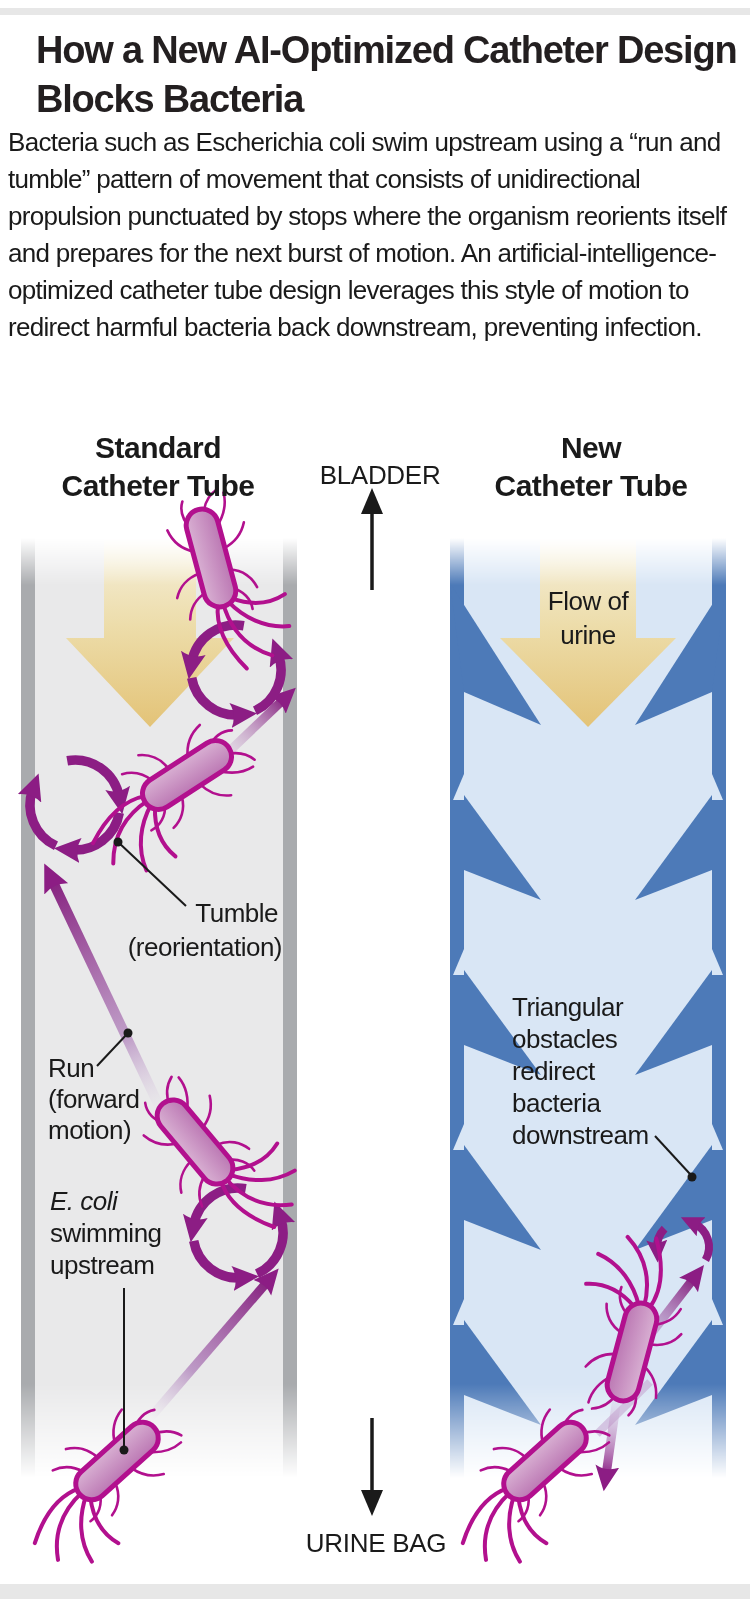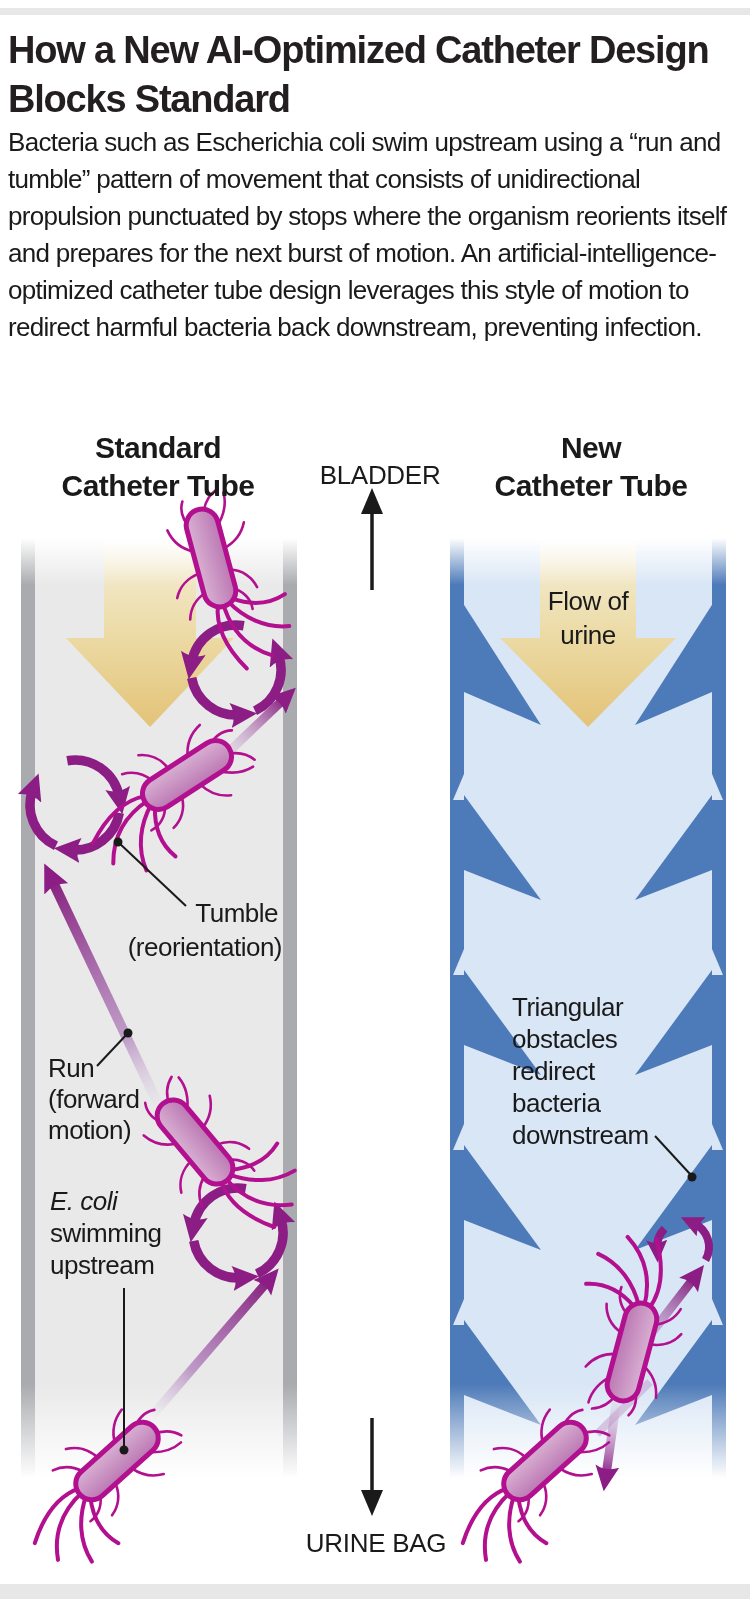--- a/index.html
+++ b/index.html
@@ -3,40 +3,40 @@
 <meta charset="utf-8">
 <style>
   html,body{margin:0;padding:0;background:#ffffff;}
   .page{position:relative;width:750px;height:1599px;background:#ffffff;overflow:hidden;
         font-family:"Liberation Sans",sans-serif;color:#1a1a1a;}
   .bar{position:absolute;left:0;width:750px;background:#e7e7e7;}
   .bar.top{top:8px;height:7px;}
   .bar.bottom{top:1584px;height:15px;}
   h1.title{position:absolute;left:8px;top:26px;margin:0;font-size:38px;line-height:49px;
            font-weight:bold;letter-spacing:-1.2px;color:#231f20;}
-  h1.title span{display:block;}
+  h1.title span{display:block;margin-left:28px;}
   p.intro{position:absolute;left:8px;top:124px;width:722px;margin:0;font-size:26px;
           line-height:37px;letter-spacing:-0.7px;color:#1a1a1a;}
   p.intro .it{}
   svg.diagram{position:absolute;left:0;top:420px;}
   svg text{font-family:"Liberation Sans",sans-serif;fill:#1a1a1a;}
   .hdr{font-size:30px;font-weight:bold;letter-spacing:-0.5px;}
   .caps{font-size:26px;letter-spacing:-0.3px;}
   .lbl{font-size:26px;letter-spacing:-0.5px;}
   .lbl-it{font-size:26px;font-style:italic;letter-spacing:-0.5px;}
 </style>
 </head>
 <body>
 
 <div class="page">
   <div class="bar top"></div>
 
   <h1 class="title">
     <span>How a New AI-Optimized Catheter Design</span>
-    <span>Blocks Standard</span>
+    <span>Blocks Bacteria</span>
   </h1>
 
   <p class="intro"><span>Bacteria such as </span><span class="it">Escherichia coli</span><span> swim upstream using a “run and tumble” pattern of movement that consists of unidirectional propulsion punctuated by stops where the organism reorients itself and prepares for the next burst of motion. An artificial-intelligence-optimized catheter tube design leverages this style of motion to redirect harmful bacteria back downstream, preventing infection.</span></p>
 
   <svg class="diagram" width="750" height="1179" viewBox="0 0 750 1179">
     <defs>
       <linearGradient id="fadeG" gradientUnits="userSpaceOnUse" x1="0" y1="118" x2="0" y2="1058">
         <stop offset="0" stop-color="#fff" stop-opacity="0"></stop>
         <stop offset="0.05" stop-color="#fff" stop-opacity="1"></stop>
         <stop offset="0.90" stop-color="#fff" stop-opacity="1"></stop>

